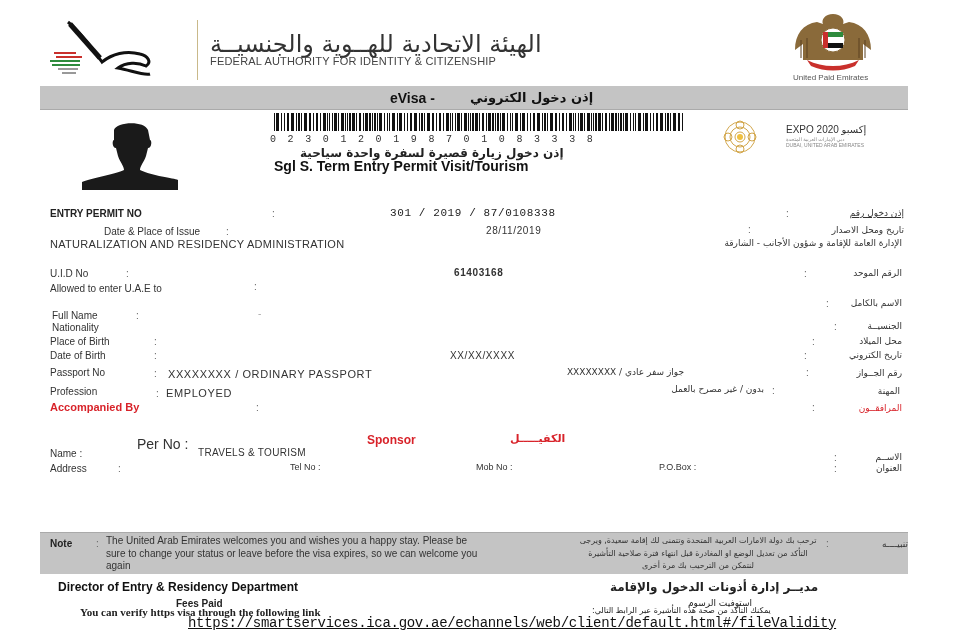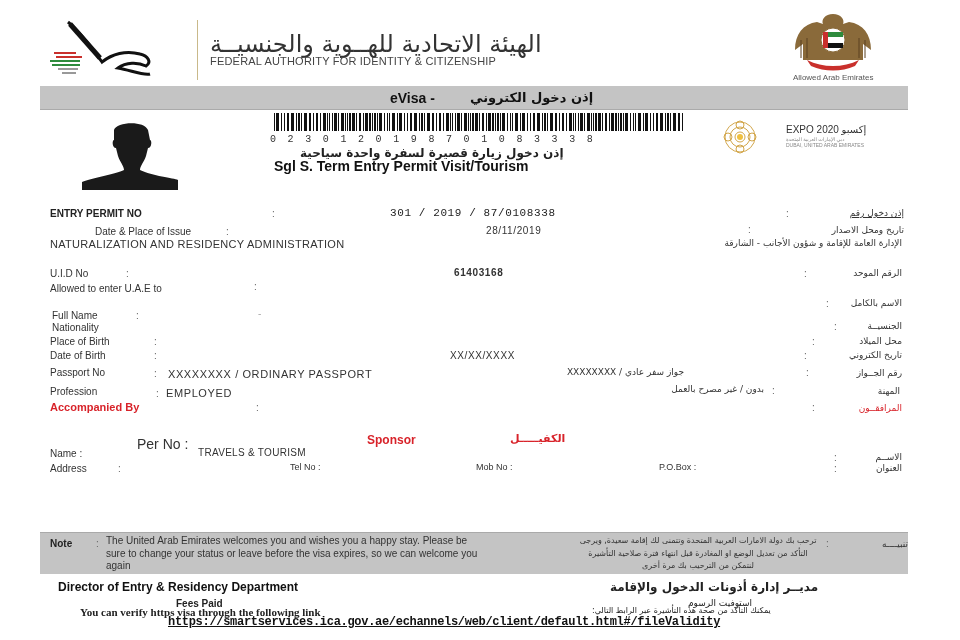--- a/index.html
+++ b/index.html
@@ -51,21 +51,21 @@
     .note-text { font-size: 10px; color: #333; line-height: 12.5px; white-space: normal; }
     .note-ar { font-size: 8px; color: #333; line-height: 12.5px; direction: rtl; text-align: center; white-space: normal; font-family: "DejaVu Sans", sans-serif; }
 
     
     .dir-en { left: 58px; top: 580px; font-size: 12px; font-weight: bold; color: #111; }
     .dir-ar { left: 610px; top: 580px; font-size: 12px; font-weight: bold; direction: rtl; font-family: "DejaVu Sans", sans-serif; }
     .fees-en { left: 176px; top: 598px; font-size: 10px; font-weight: bold; text-align: center; }
     .fees-ar { left: 688px; top: 598px; font-size: 9px; direction: rtl; font-family: "DejaVu Sans", sans-serif; }
     .verify-en { left: 80px; top: 606px; font-size: 11px; font-weight: bold; font-family: "Liberation Serif", serif; }
     .verify-ar { left: 592px; top: 606px; font-size: 8px; direction: rtl; font-family: "DejaVu Sans", sans-serif; }
-    .verify-link { left: 168px; top: 615px; font-size: 12px; font-weight: bold; color: #111; text-decoration: underline; font-family: "Liberation Mono", monospace; letter-spacing: -0.3px; }
+    .verify-link { left: 188px; top: 615px; font-size: 14px; font-weight: normal; color: #111; text-decoration: underline; font-family: "Liberation Mono", monospace; letter-spacing: -0.3px; }
   </style>
 </head>
 <body>
 
 <div class="abs fa-logo">
   <svg width="140" height="66" viewBox="0 0 140 66">
     <path d="M28 8 C40 18 52 34 62 48 C72 40 86 36 100 40 C108 42 112 48 106 52 C98 48 86 48 78 54 C90 56 104 62 110 60" fill="none" stroke="#111" stroke-width="3"></path>
     <path d="M30 10 L60 44" stroke="#111" stroke-width="5"></path>
     <g fill="#c9302c">
         <rect x="14" y="38" width="22" height="2"></rect>
@@ -94,21 +94,21 @@
         <line x1="66" y1="28" x2="66" y2="48"></line>
         <line x1="72" y1="30" x2="72" y2="48"></line>
       </g>
     <circle cx="40" cy="30" r="12" fill="#fff" stroke="#8a6a3a"></circle>
     <rect x="30" y="22" width="5" height="16" fill="#c9302c"></rect>
     <rect x="35" y="22" width="15" height="5" fill="#2e8b3d"></rect>
     <rect x="35" y="33" width="15" height="5" fill="#111"></rect>
     <path d="M14 50 C30 58 50 58 66 50 L62 56 C48 62 32 62 18 56Z" fill="#c9302c"></path>
   </svg>
 </div>
-<div class="abs uae-caption">Allowed Arab Emirates</div>
+<div class="abs uae-caption">United Paid Emirates</div>
 
 <div class="abs title-bar"></div>
 <div class="abs title-en">eVisa  -</div>
 <div class="abs title-ar rtl">إذن دخول الكتروني</div>
 
 <div class="abs photo">
   <svg width="100" height="72" viewBox="0 0 100 72">
     <path d="M32 12 C34 4 62 2 66 12 L68 22 C70 22 70 30 66 30 L64 38 C62 44 58 48 58 52 C70 58 92 60 96 62 L96 72 L0 72 L0 64 C10 60 34 56 42 52 C42 48 38 44 36 38 L34 30 C30 30 30 22 32 22Z" fill="#1a1a1a"></path>
   </svg>
 </div>
@@ -262,21 +262,21 @@
 <div class="abs expo-text">EXPO 2020 إكسبو</div>
 <div class="abs expo-sub" style="white-space: pre;">دبي الإمارات العربية المتحدة
 DUBAI, UNITED ARAB EMIRATES</div>
 
 <div class="abs lbl-b" style="left:50px;top:208px;">ENTRY PERMIT NO</div>
 <div class="abs colon" style="left:272px;top:208px;">:</div>
 <div class="abs val-b" style="left:390px;top:207px;font-family:'Liberation Mono',monospace;font-weight:normal;">301  /  2019  /  87/0108338</div>
 <div class="abs colon" style="left:786px;top:208px;">:</div>
 <div class="abs ar" style="right:56px;top:208px;text-decoration:underline;">إذن دخول رقم</div>
 
-<div class="abs lbl" style="left:50px;top:226px;padding-left:45px;">Date &amp; Place of Issue</div>
+<div class="abs lbl" style="left:59px;top:226px;padding-left:45px;">Date &amp; Place of Issue</div>
 <div class="abs colon" style="left:226px;top:226px;">:</div>
 <div class="abs val" style="left:486px;top:225px;">28/11/2019</div>
 <div class="abs colon" style="left:748px;top:224px;">:</div>
 <div class="abs ar" style="right:56px;top:225px;">تاريخ ومحل الاصدار</div>
 
 <div class="abs lbl" style="left:50px;top:238px;font-size:11px;letter-spacing:0.3px;">NATURALIZATION AND RESIDENCY ADMINISTRATION</div>
 <div class="abs ar" style="right:58px;top:238px;">الإدارة العامة للإقامة و شؤون الأجانب - الشارقة</div>
 
 <div class="abs lbl" style="left:50px;top:268px;">U.I.D No</div>
 <div class="abs colon" style="left:126px;top:268px;">:</div>

